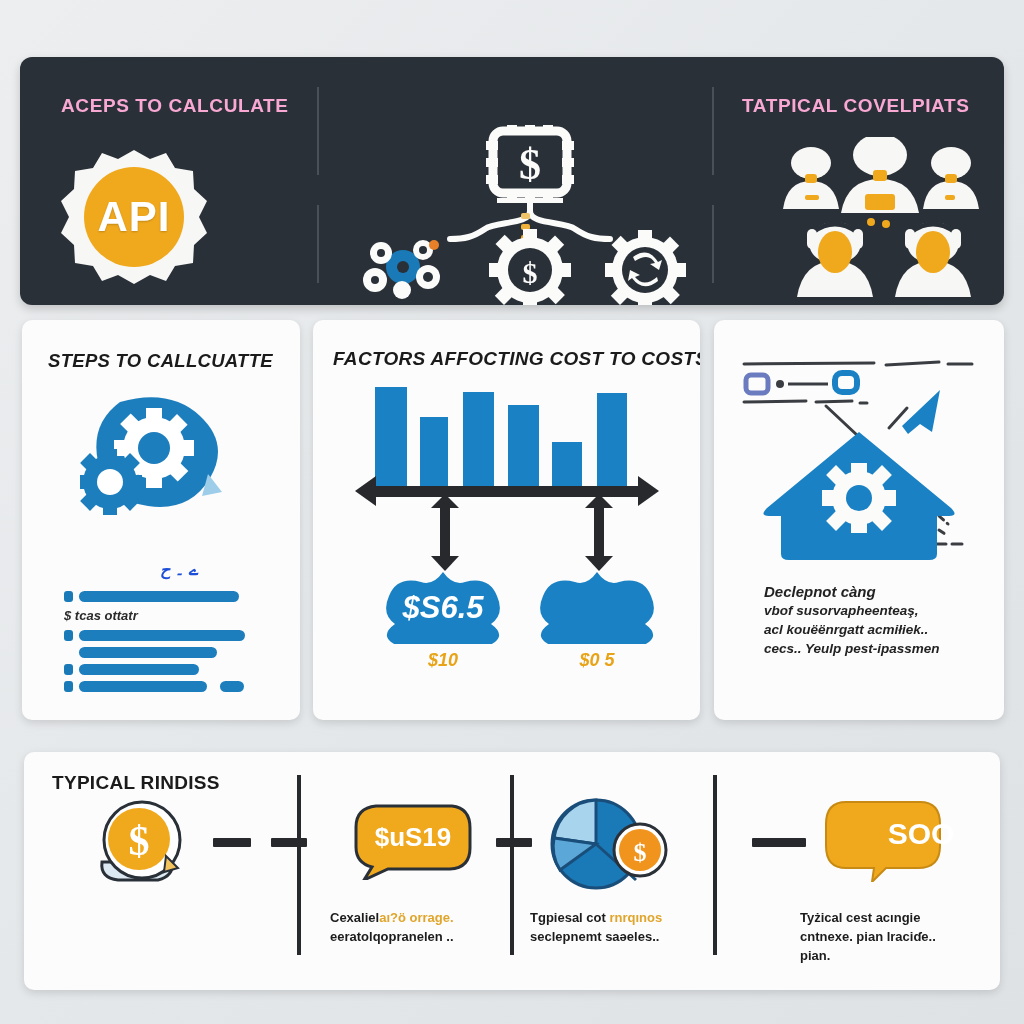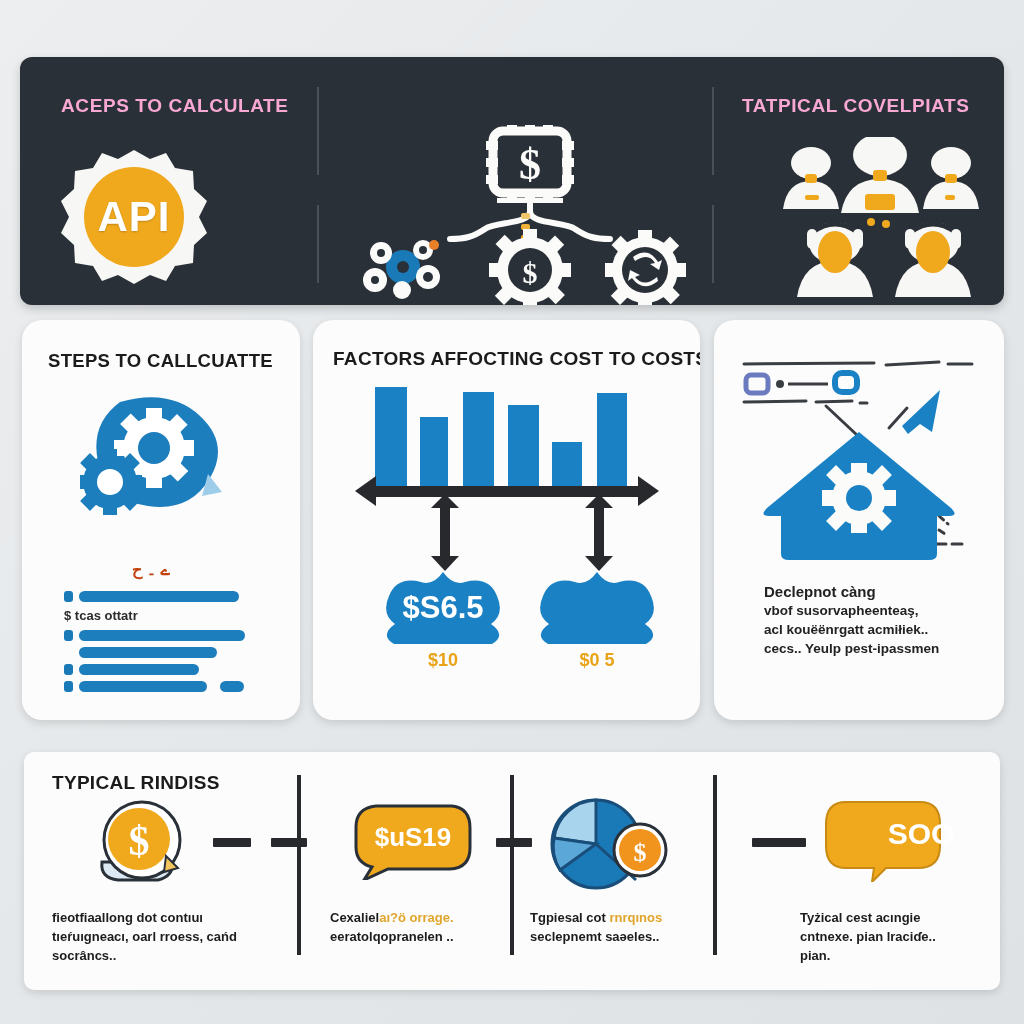--- a/index.html
+++ b/index.html
@@ -59,23 +59,24 @@
     font-weight: bold;
     font-size: 42px;
     letter-spacing: 1px;
     text-shadow: 0 1px 2px rgba(0,0,0,0.2);
   }
 
   
   .card {
     position: absolute;
     background: #fcfcfc;
-    border-radius: 20px;
+    border-radius: 10px;
     box-shadow: 0 3px 9px rgba(0,0,0,0.13);
     overflow: hidden;
+    font-style: italic;
   }
   .card-left   { left: 22px;  top: 320px; width: 278px; height: 400px; }
   .card-mid    { left: 313px; top: 320px; width: 387px; height: 400px; }
   .card-right  { left: 714px; top: 320px; width: 290px; height: 400px; }
 
   .card-title {
     position: absolute;
     color: #1b1b1b;
     font-weight: bold;
     font-size: 18.5px;
@@ -92,23 +93,24 @@
   }
   .bullet-bar {
     position: absolute;
     height: 11px;
     background: #1d7ebe;
     border-radius: 6px;
   }
   .scribble {
     position: absolute;
     font-size: 16px;
-    color: #c2410c;
+    color: #1d4ed8;
     font-weight: bold;
     letter-spacing: 3px;
+    margin-left: 28px;
   }
   .ghost-line {
     position: absolute;
     color: #2b2b2b;
     font-size: 13px;
     font-weight: bold;
     white-space: nowrap;
   }
 
   
@@ -506,25 +508,20 @@
   <div class="b-dash" style="left:496px; top:838px; width:36px;"></div>
   <div class="b-dash" style="left:752px; top:838px; width:54px;"></div>
 
   <svg style="position:absolute; left:94px; top:800px;" width="100" height="90" viewBox="0 0 100 90">
     <path d="M8 62 q-2 16 16 18 h40 q16 -4 14 -18 Z" fill="#dce8f2" stroke="#2a3038" stroke-width="3"></path>
     <circle cx="48" cy="40" r="38" fill="#ffffff" stroke="#2a3038" stroke-width="3"></circle>
     <circle cx="45" cy="39" r="31" fill="#f0a81d"></circle>
     <text x="45" y="55" font-family="Liberation Serif, serif" font-size="42" font-weight="bold" fill="#ffffff" text-anchor="middle">$</text>
     <path d="M72 56 l12 12 l-14 4 Z" fill="#f3c45e" stroke="#2a3038" stroke-width="2"></path>
   </svg>
-  <div class="b-item-text" style="left:52px; top:908px; width:215px;">
-    <div>fieotfiaallong dot contıuı</div>
-    <div>tıeŕuıgneacı, oarl rroess, cańd</div>
-    <div>socrâncs..</div>
-  </div>
 
   <svg style="position:absolute; left:352px; top:802px;" width="122" height="78" viewBox="0 0 122 78">
     <path d="M24 4 h76 q18 2 18 22 v20 q0 20 -20 21 h-62 l-24 11 l8 -13 q-16 -4 -16 -20 v-20 q0 -19 20 -21 Z" fill="#f0a81d" stroke="#2a3038" stroke-width="3"></path>
   </svg>
   <div class="speech" style="left:352px; top:802px; width:122px; height:70px; font-size:26px;">$uS19</div>
   <div class="b-item-text" style="left:330px; top:908px; width:200px;">
     <div>
       <span>Cexaliel</span><span class="accent-amber">aı?ö orrage.</span>
     </div>
     <div>eeratolqopranelen ..</div>

